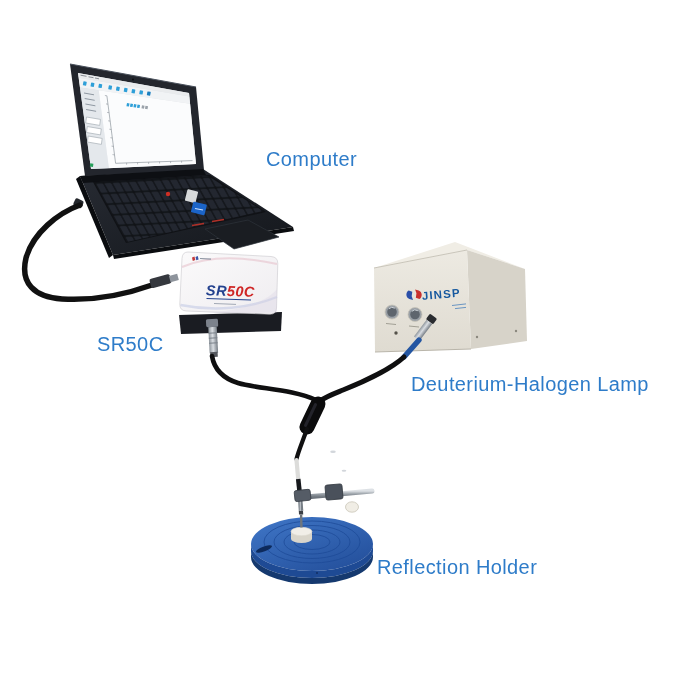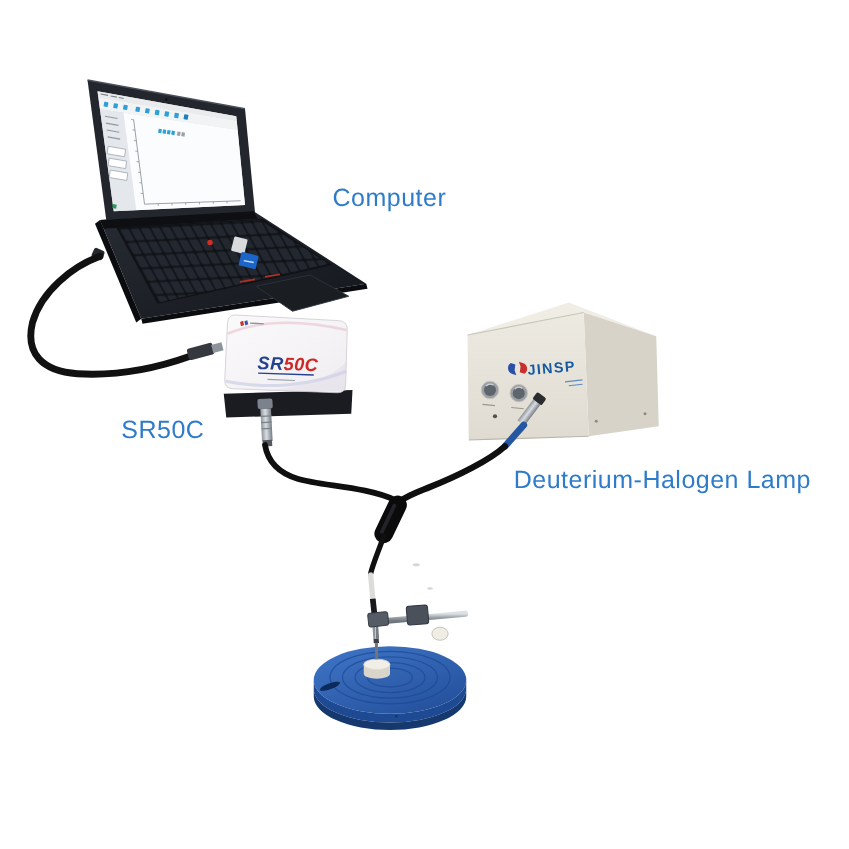--- a/index.html
+++ b/index.html
@@ -199,13 +199,14 @@
     <path d="M299.6,492 L301,511" stroke="url(#gMetalV)" stroke-width="4.6" fill="none"></path>
     <path d="M300.9,511 L301.1,514.5" stroke="#3c4046" stroke-width="4.2" fill="none"></path>
     <path d="M301.1,514.5 L301.4,527.5" stroke="#70767d" stroke-width="2.4" fill="none"></path>
     <rect x="294.5" y="490" width="16" height="11" rx="2" fill="#555c66" stroke="#373d45" stroke-width="0.8" transform="rotate(-6 302 495)"></rect>
   </g>
 </svg>
 
 <div class="label" style="left:266px;top:148px;">Computer</div>
 <div class="label" style="left:97px;top:333px;">SR50C</div>
 <div class="label" style="left:411px;top:373px;">Deuterium-Halogen Lamp</div>
+<div class="label" style="left:377px;top:556px;">Reflection Holder</div>
 </div>
 
 </body></html>

